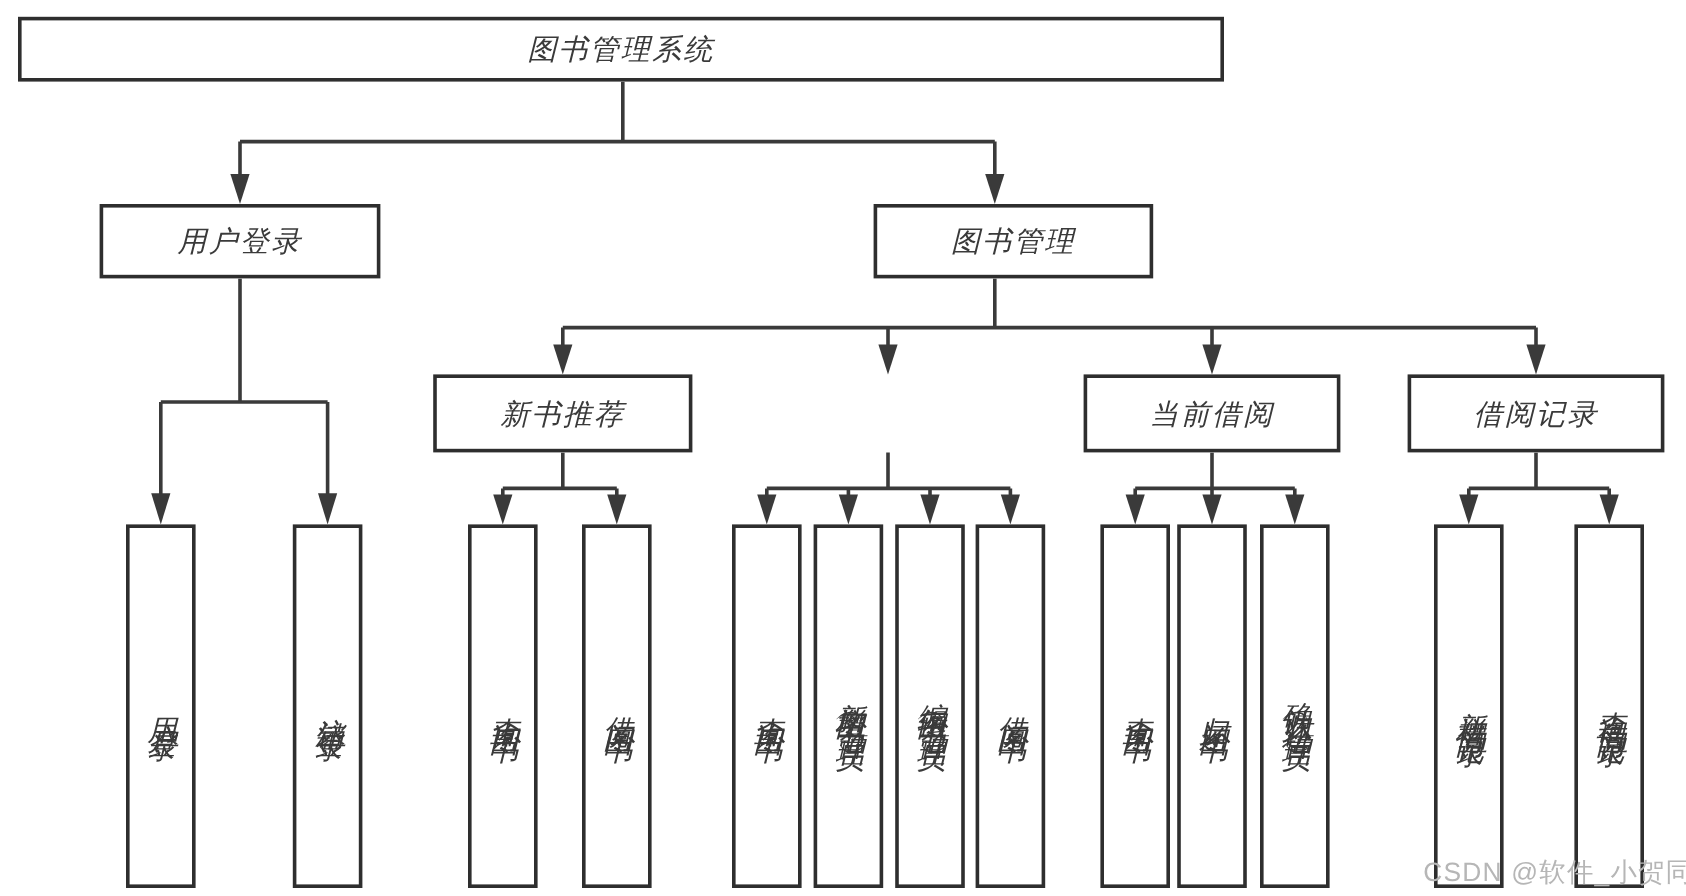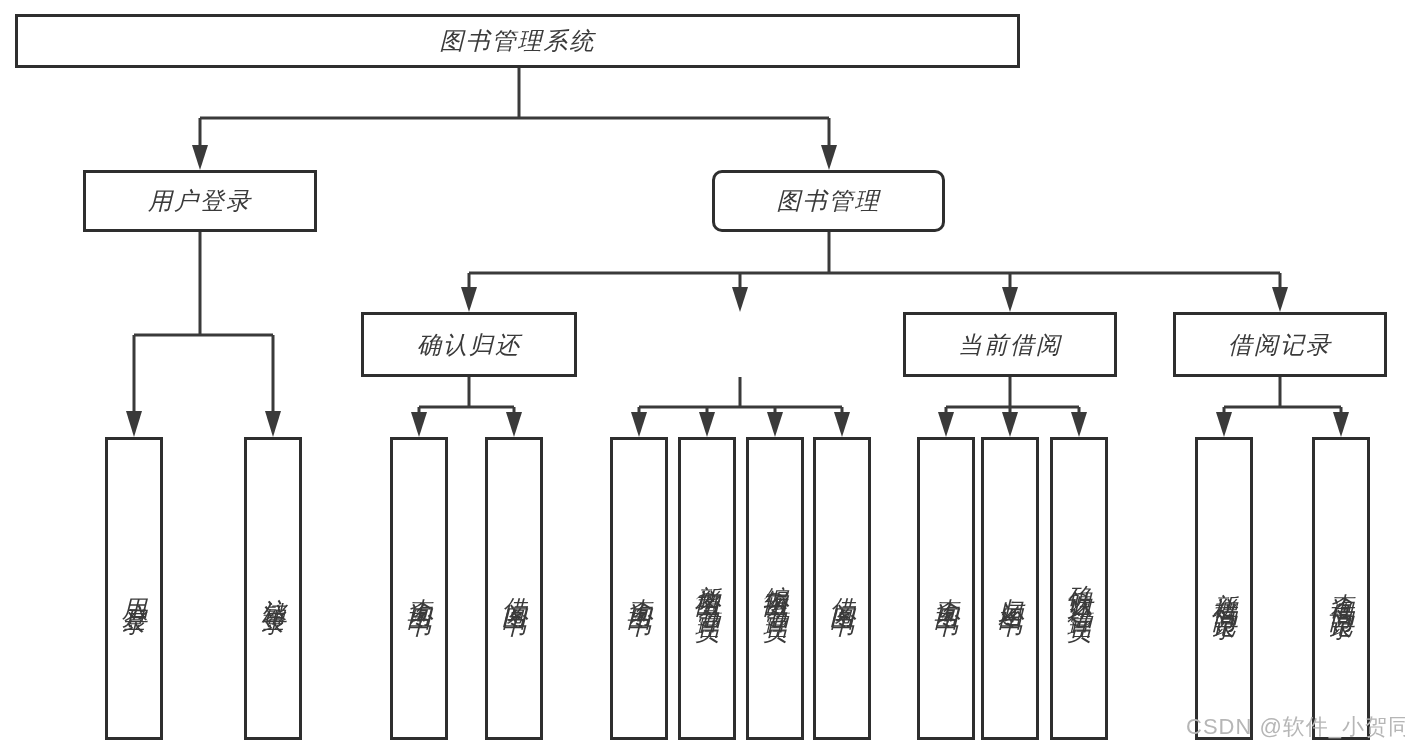--- a/index.html
+++ b/index.html
@@ -104,26 +104,26 @@
     </g>
   </svg>
 
   <div class="node hbox" style="left:15px; top:14px; width:1005px; height:54px;">
     <span>图书管理系统</span>
   </div>
 
   <div class="node hbox" style="left:83px; top:170px; width:234px; height:62px;">
     <span>用户登录</span>
   </div>
-  <div class="node hbox" style="left:712px; top:170px; width:233px; height:62px;border-radius:10px;">
+  <div class="node hbox" style="left:728px; top:170px; width:233px; height:62px;">
     <span>图书管理</span>
   </div>
 
   <div class="node hbox" style="left:361px; top:312px; width:216px; height:65px;">
-    <span>确认归还</span>
+    <span>新书推荐</span>
   </div>
   <div class="node hbox" style="left:1173px; top:312px; width:214px; height:65px;">
     <span>借阅记录</span>
   </div>
   <div class="node hbox" style="left:903px; top:312px; width:214px; height:65px;">
     <span>当前借阅</span>
   </div>
 
   <div class="node vbox" style="left:105px;">
     <span class="vtext">用户登录</span>

